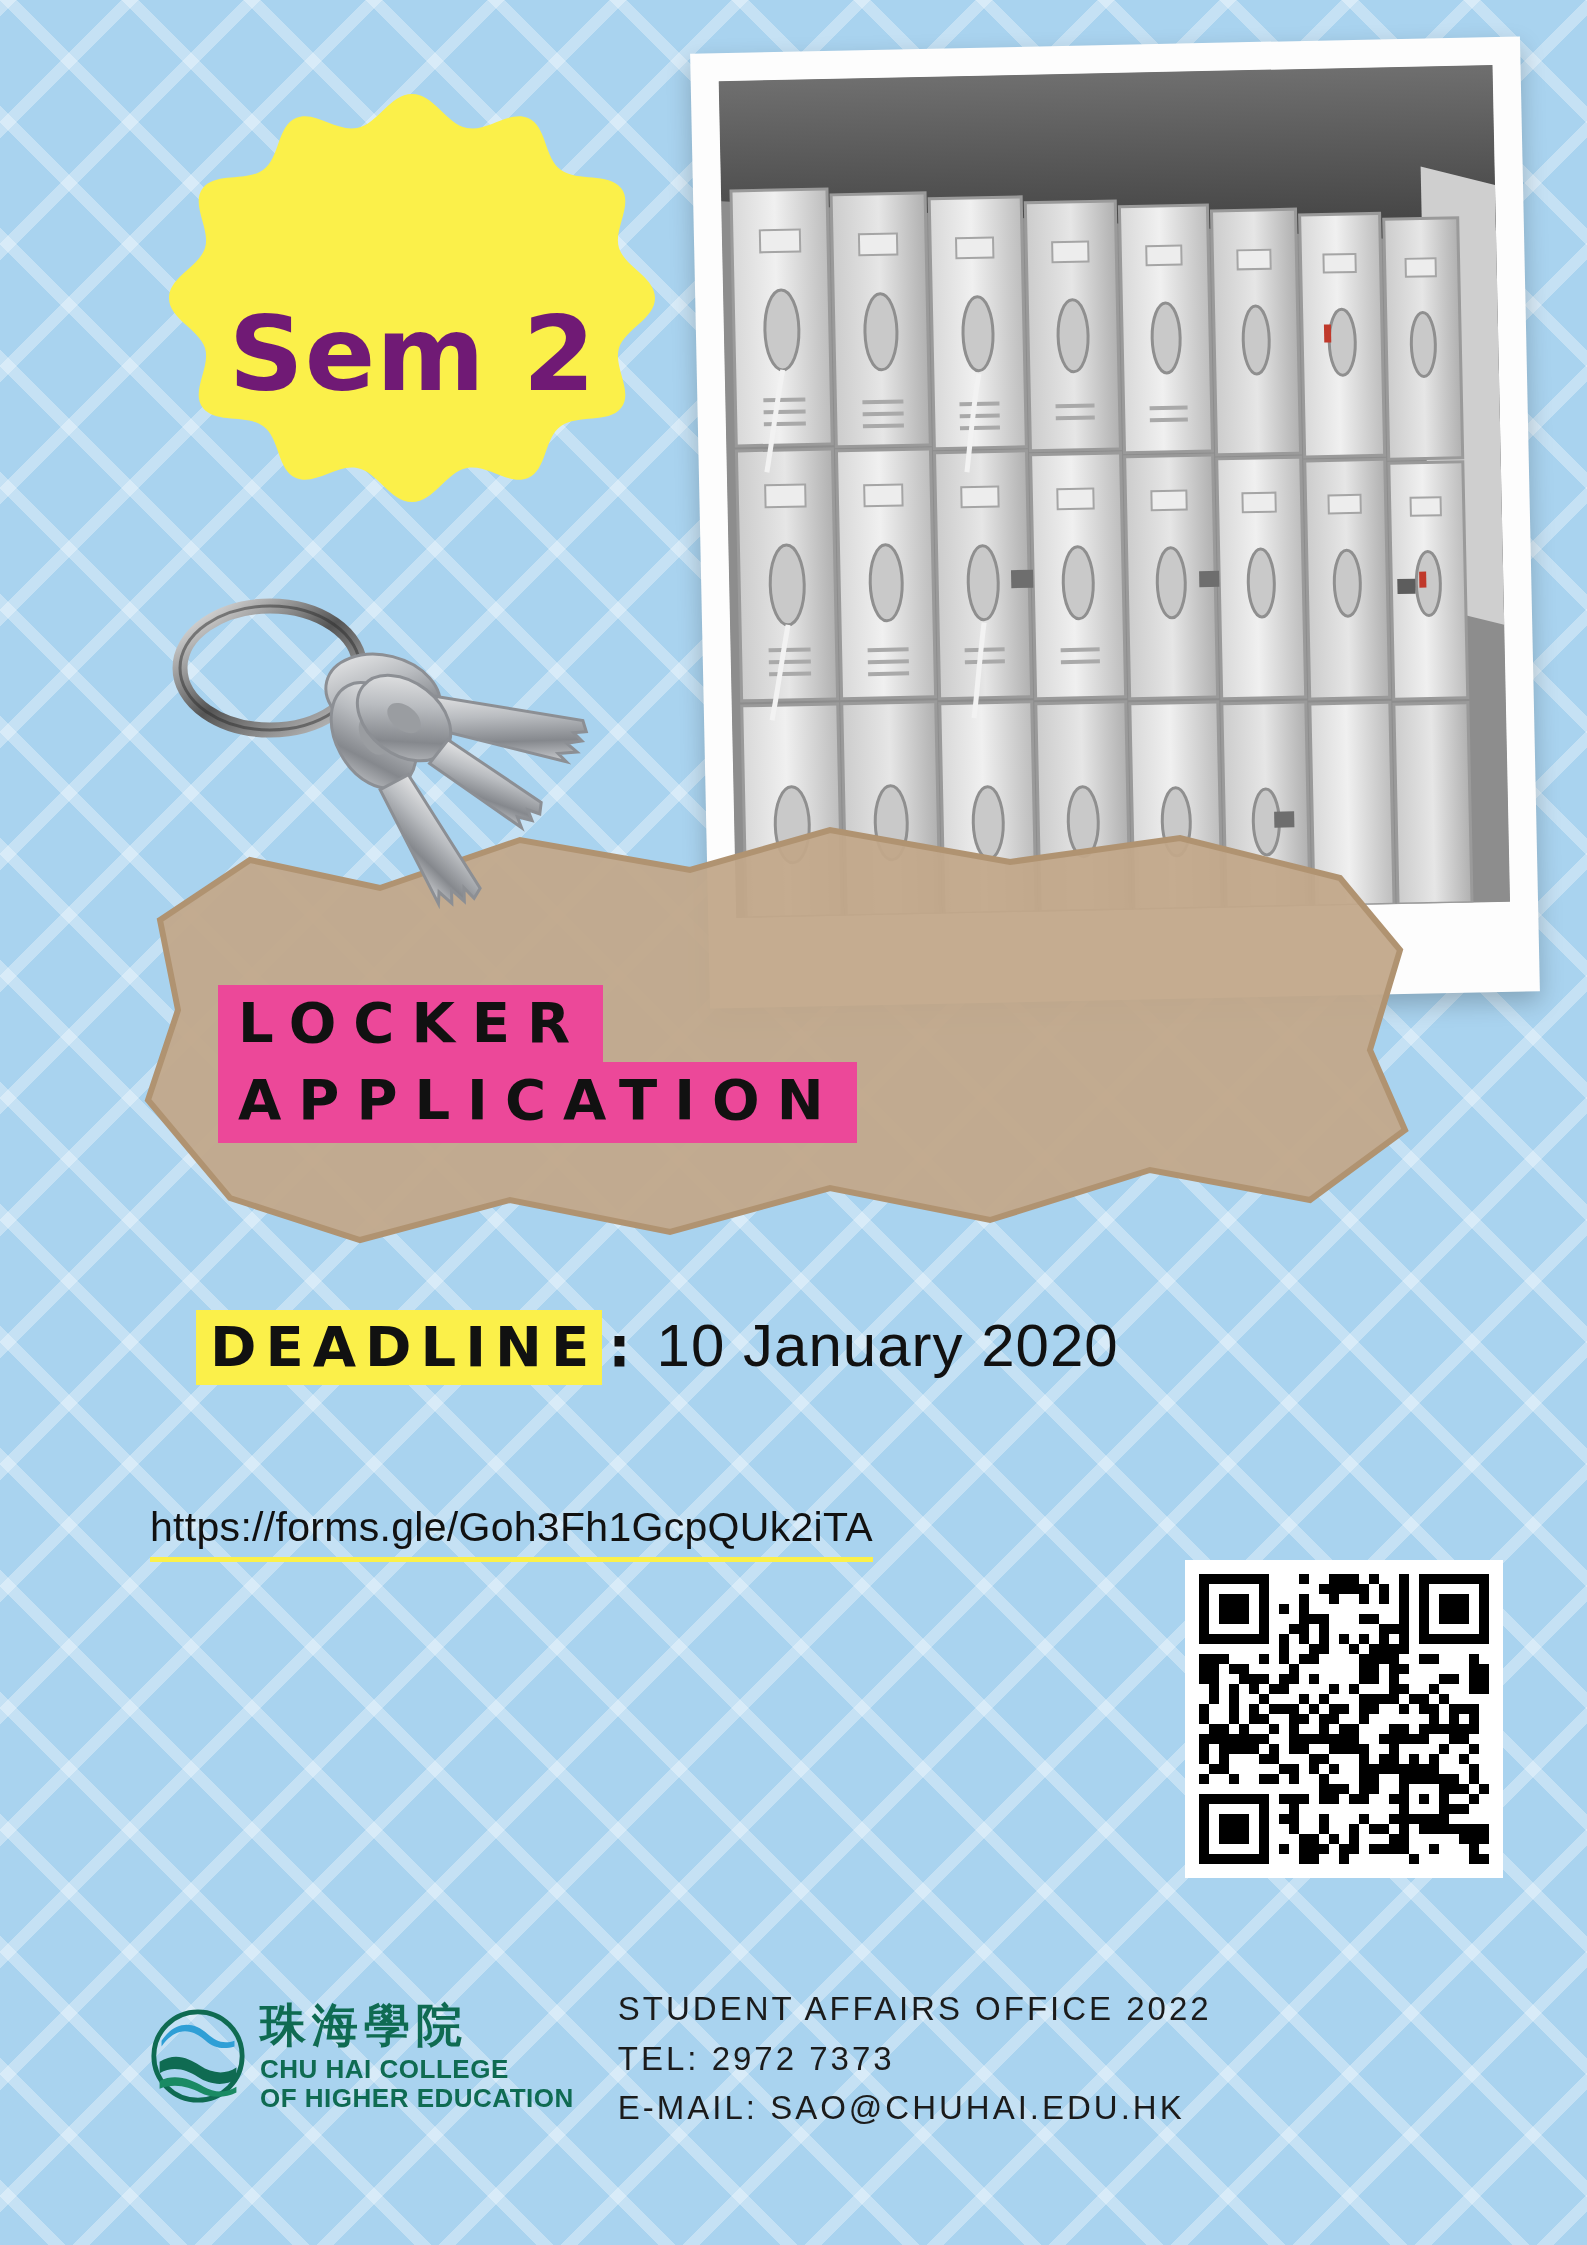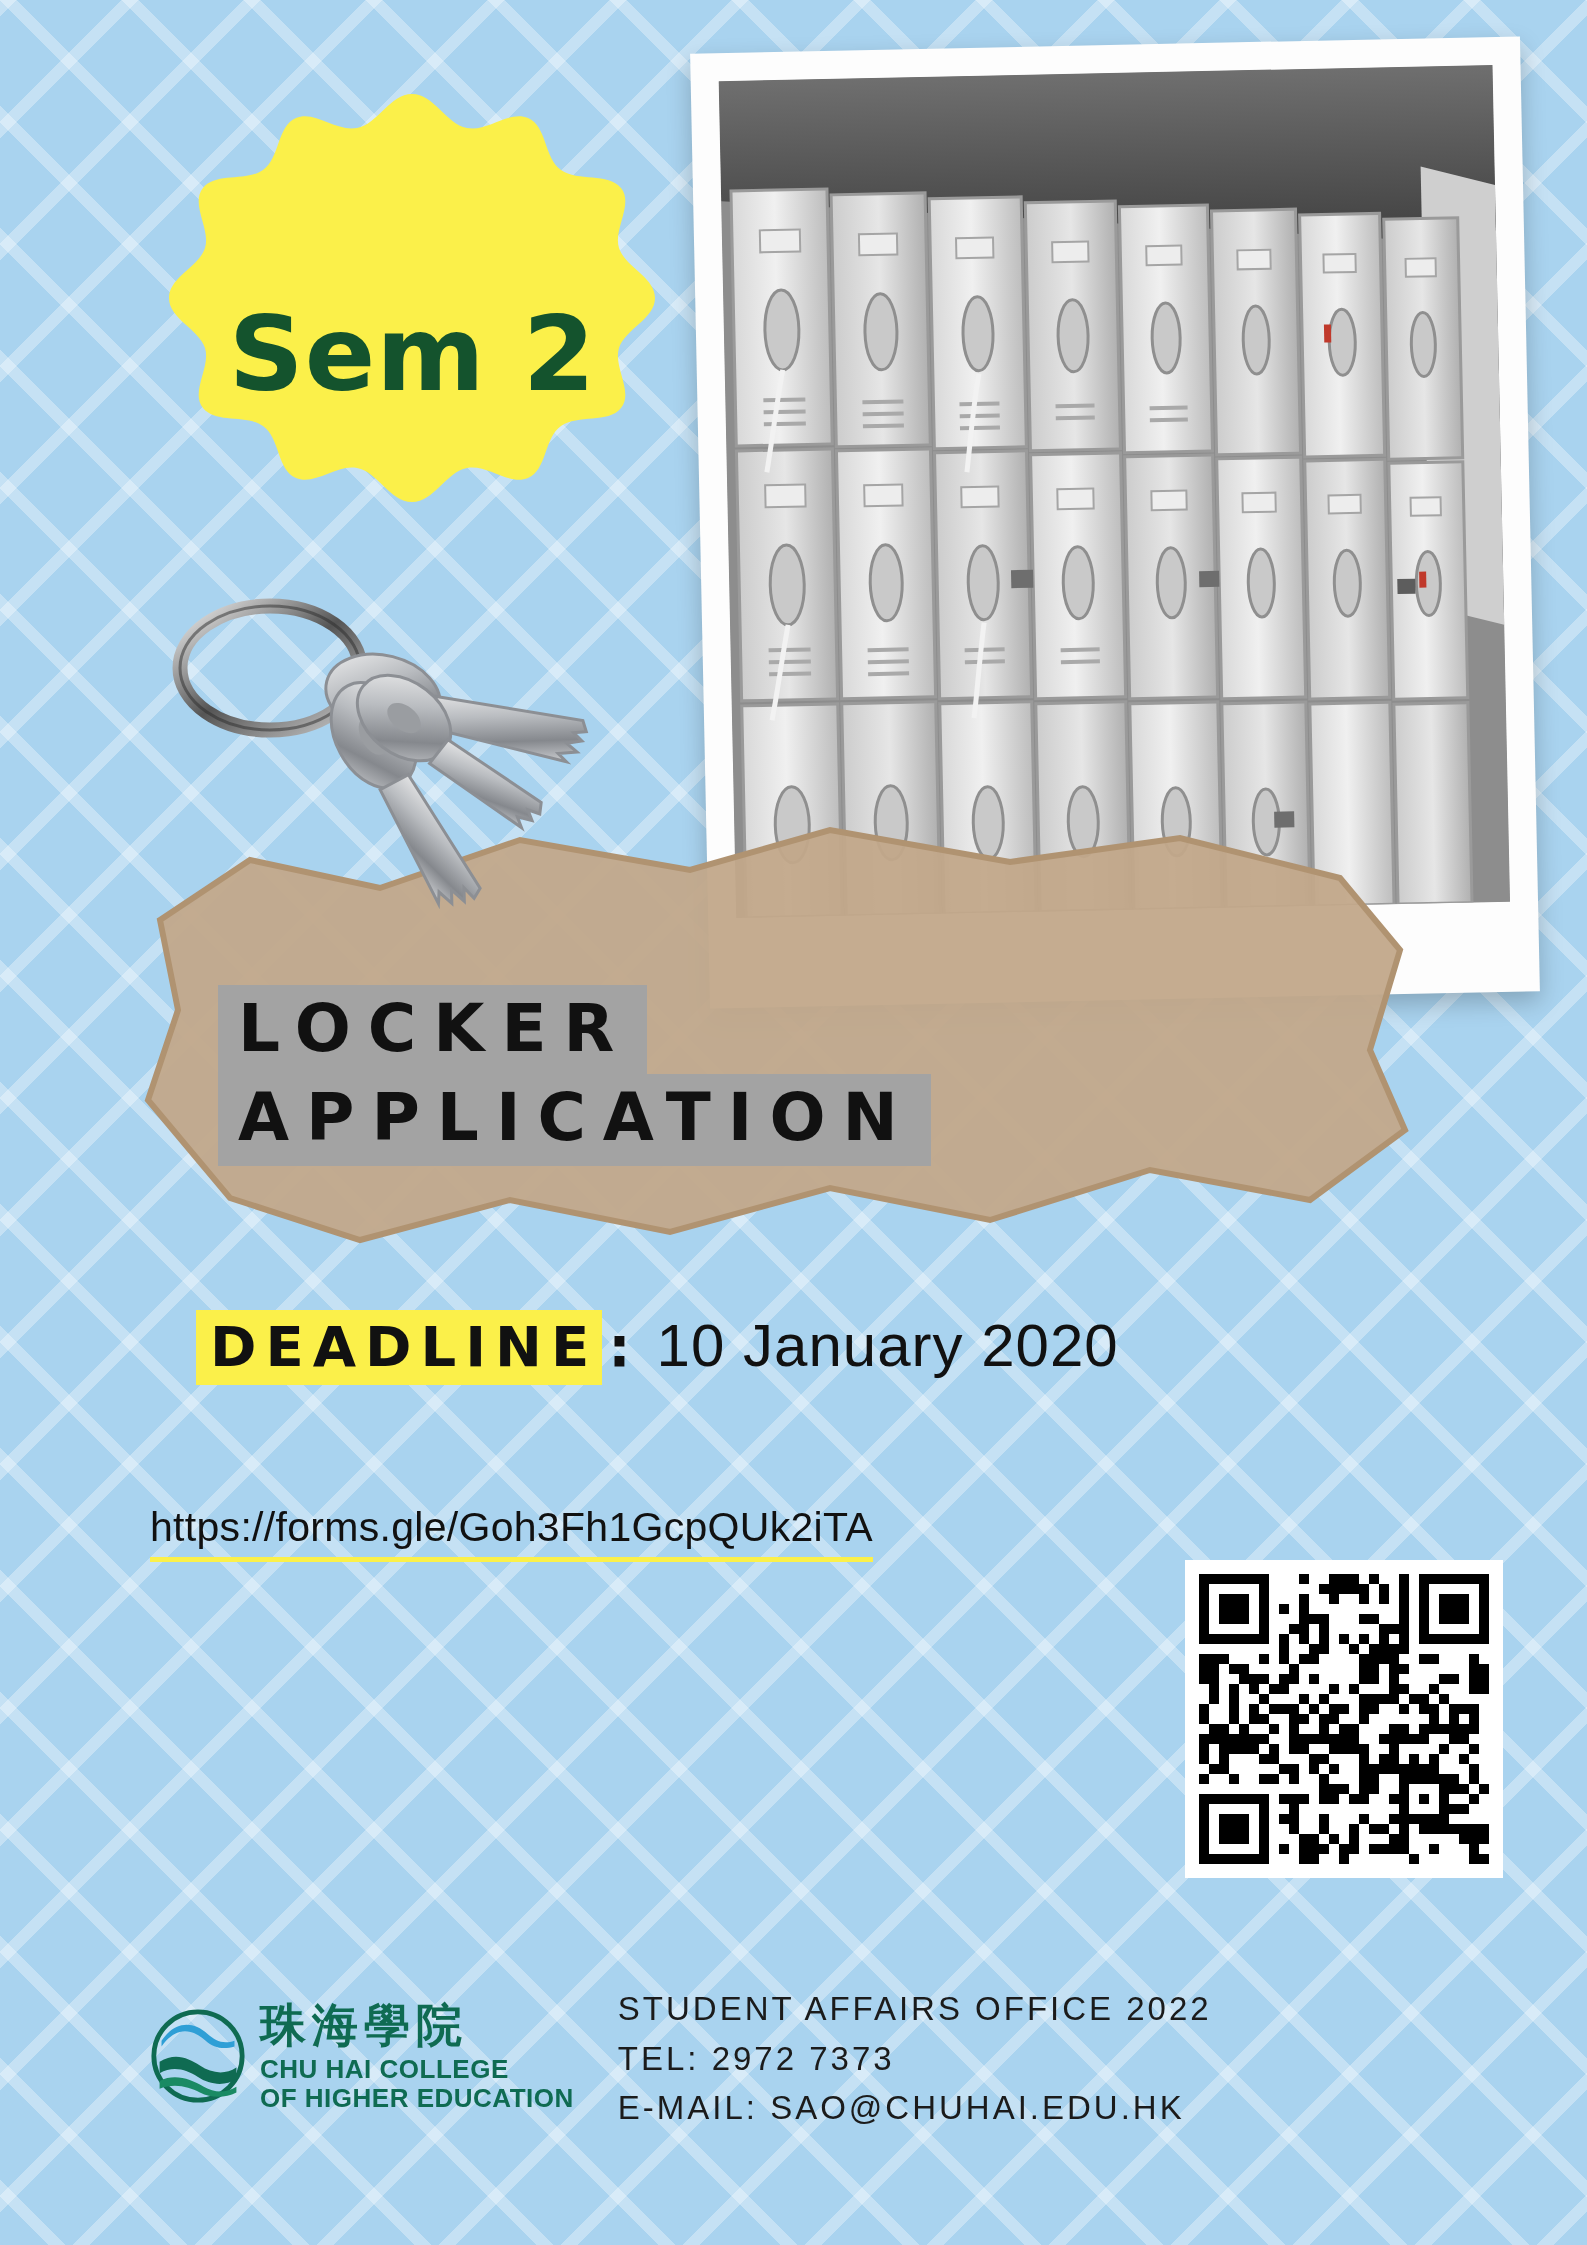--- a/index.html
+++ b/index.html
@@ -35,21 +35,21 @@
     height: 490px;
   }
   .badge-wrap svg { display:block; width:100%; height:100%; }
   .badge-text {
     position: absolute;
     left: 0; right: 0;
     top: 205px;
     text-align: center;
     font-size: 104px;
     font-weight: 800;
-    color: #14532d;
+    color: #701a75;
     letter-spacing: 1px;
     font-family: "DejaVu Sans", sans-serif;
   }
 
   
   .keys {
     position: absolute;
     left: 150px;
     top: 590px;
     width: 540px;
@@ -89,25 +89,25 @@
 
   
   .title-block {
     position: absolute;
     left: 218px;
     top: 985px;
     width: 1100px;
   }
   .title-line {
     display: inline-block;
-    background: #a3a3a3;
+    background: #ec4899;
     color: #111;
     font-family: "DejaVu Sans", sans-serif;
     font-weight: 800;
-    font-size: 66px;
+    font-size: 56px;
     letter-spacing: 17px;
     line-height: 1.16;
     padding: 6px 16px 10px 20px;
     white-space: nowrap;
   }
   .title-line.second { margin-top: -4px; }
 
   
   .deadline-row {
     position: absolute;

